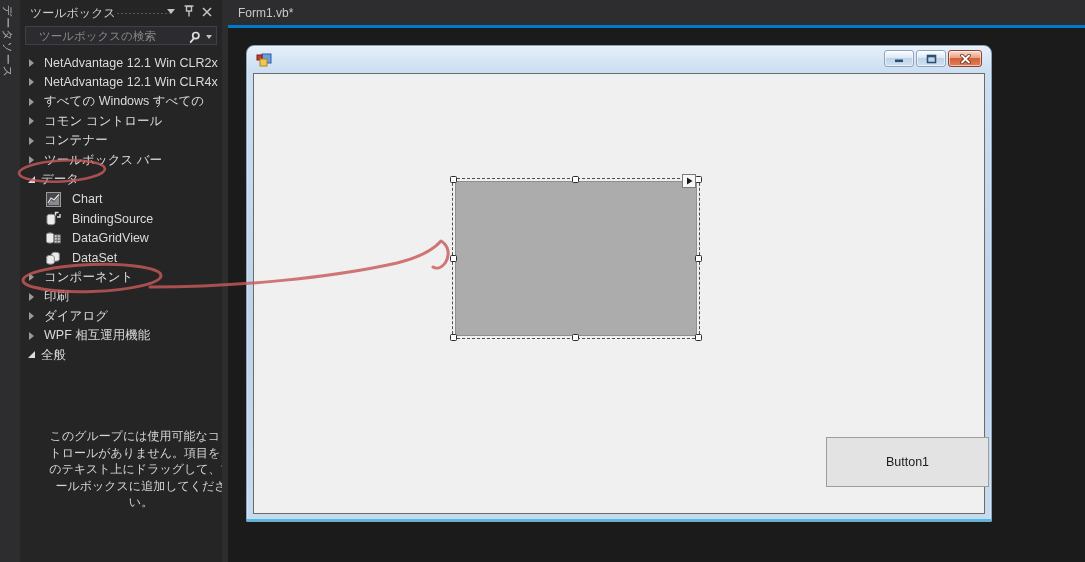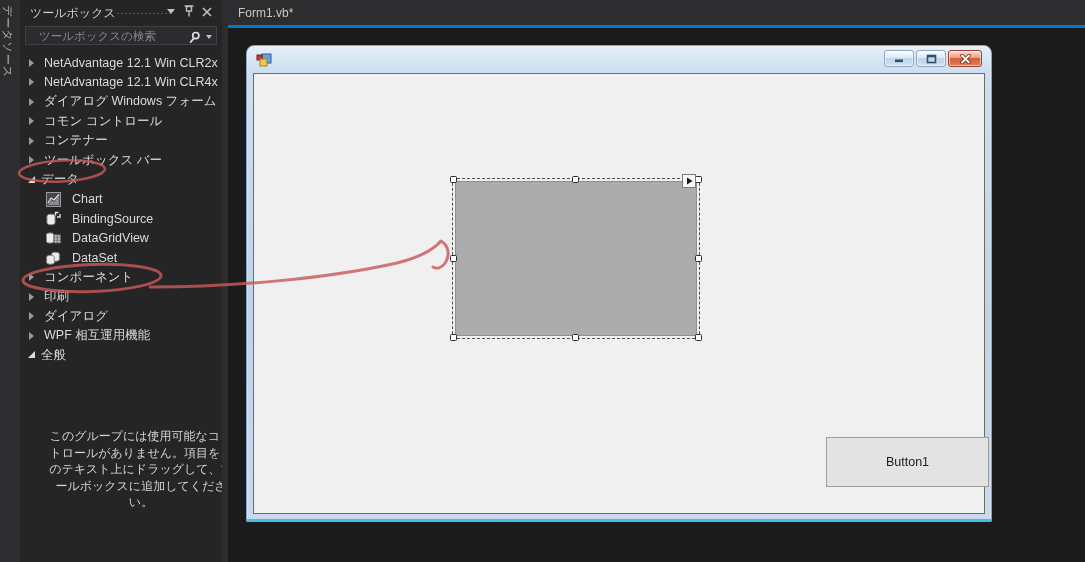--- a/index.html
+++ b/index.html
@@ -153,21 +153,21 @@
         <div class="tw-row">
           <span class="tw-caret-c"></span>
           <span>NetAdvantage 12.1 Win CLR2x</span>
         </div>
         <div class="tw-row">
           <span class="tw-caret-c"></span>
           <span>NetAdvantage 12.1 Win CLR4x</span>
         </div>
         <div class="tw-row">
           <span class="tw-caret-c"></span>
-          <span>ダイアログ Windows フォーム</span>
+          <span>すべての Windows すべての</span>
         </div>
         <div class="tw-row">
           <span class="tw-caret-c"></span>
           <span>コモン コントロール</span>
         </div>
         <div class="tw-row">
           <span class="tw-caret-c"></span>
           <span>コンテナー</span>
         </div>
         <div class="tw-row">

